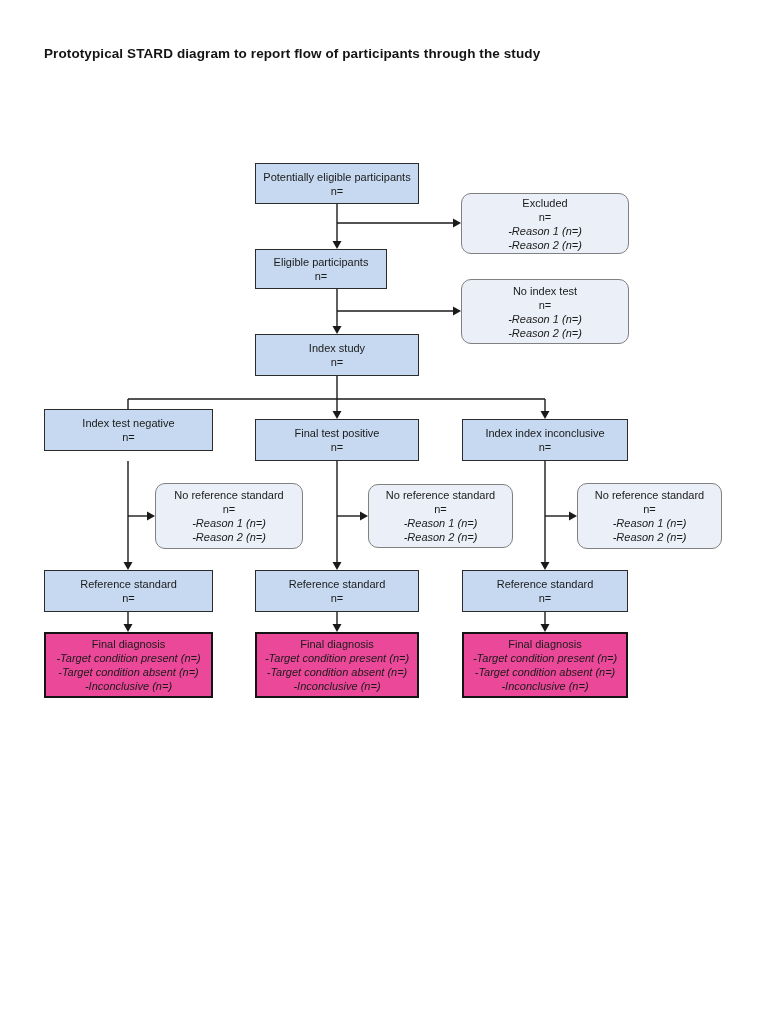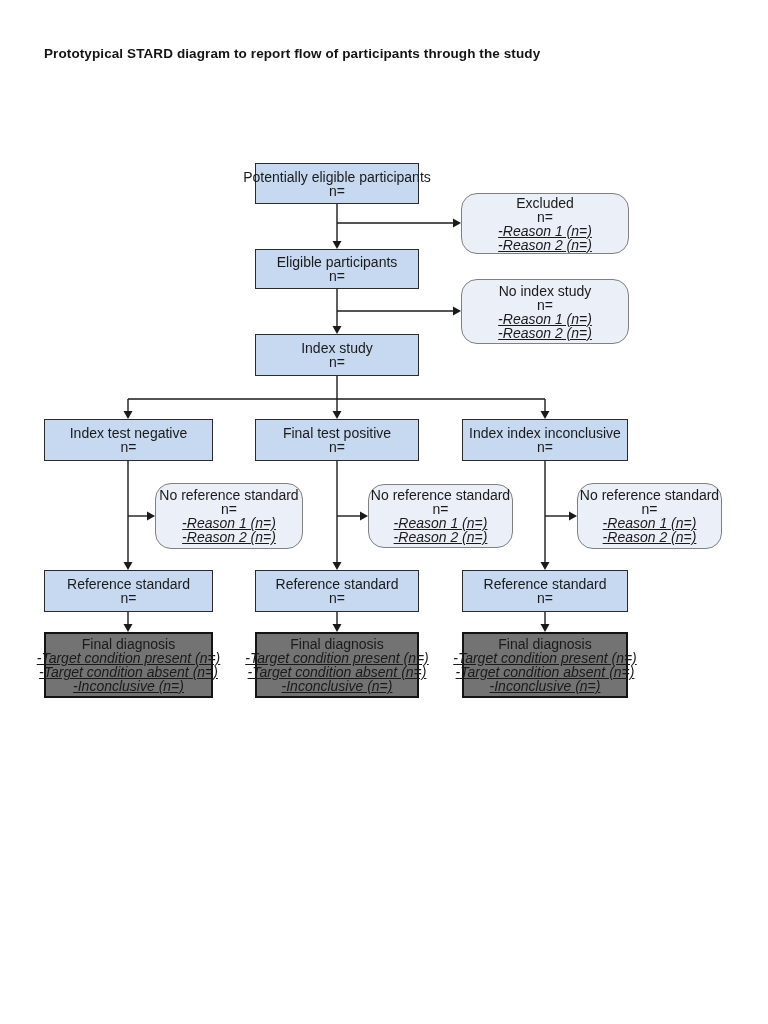--- a/index.html
+++ b/index.html
@@ -10,26 +10,26 @@
   }
   .page{position:absolute;left:0;top:0;width:768px;height:1024px;background:#fff;padding-left:12px;}
   .doc-title{
     position:absolute;left:44px;top:46px;width:640px;
     font-size:13.5px;font-weight:700;color:#141414;letter-spacing:0.1px;
   }
   svg.connectors{position:absolute;left:0;top:0;pointer-events:none;}
   .box{
     position:absolute;box-sizing:border-box;
     display:flex;flex-direction:column;align-items:center;justify-content:center;
-    text-align:left;font-size:14px;line-height:14px;color:#1a1a1a;
+    text-align:left;font-size:11px;line-height:14px;color:#1a1a1a;
   }
   .node{background:#c6d9f0;border:1.4px solid #2b2b2b;}
-  .side{background:#eaeff8;border:1px solid #808080;border-radius:16px;}
-  .final{background:#737373;border:2.5px solid #141414;}
-  .it{font-style:italic;text-decoration:underline;}
+  .side{background:#eaeff8;border:1px solid #808080;border-radius:10px;}
+  .final{background:#ec4899;border:2.5px solid #141414;}
+  .it{font-style:italic;}
   .box span{display:block;white-space:nowrap;}
 </style>
 </head>
 <body>
 
 <div class="page">
 
   <div class="doc-title">Prototypical STARD diagram to report flow of participants through the study</div>
 
   <svg class="connectors" width="768" height="1024" viewBox="0 0 768 1024" stroke="#1a1a1a" stroke-width="1.4" fill="#1a1a1a">
@@ -92,38 +92,38 @@
     <span>n=</span>
   </div>
 
   <div class="box side" style="left:461px;top:193px;width:168px;height:61px">
     <span>Excluded</span>
     <span>n=</span>
     <span class="it">-Reason 1 (n=)</span>
     <span class="it">-Reason 2 (n=)</span>
   </div>
 
-  <div class="box node" style="left:255px;top:249px;width:164px;height:40px">
+  <div class="box node" style="left:255px;top:249px;width:132px;height:40px">
     <span>Eligible participants</span>
     <span>n=</span>
   </div>
 
   <div class="box side" style="left:461px;top:279px;width:168px;height:65px">
-    <span>No index study</span>
+    <span>No index test</span>
     <span>n=</span>
     <span class="it">-Reason 1 (n=)</span>
     <span class="it">-Reason 2 (n=)</span>
   </div>
 
   <div class="box node" style="left:255px;top:334px;width:164px;height:42px">
     <span>Index study</span>
     <span>n=</span>
   </div>
 
-  <div class="box node" style="left:44px;top:419px;width:169px;height:42px">
+  <div class="box node" style="left:44px;top:409px;width:169px;height:42px">
     <span>Index test negative</span>
     <span>n=</span>
   </div>
   <div class="box node" style="left:255px;top:419px;width:164px;height:42px">
     <span>Final test positive</span>
     <span>n=</span>
   </div>
   <div class="box node" style="left:462px;top:419px;width:166px;height:42px">
     <span>Index index inconclusive</span>
     <span>n=</span>

